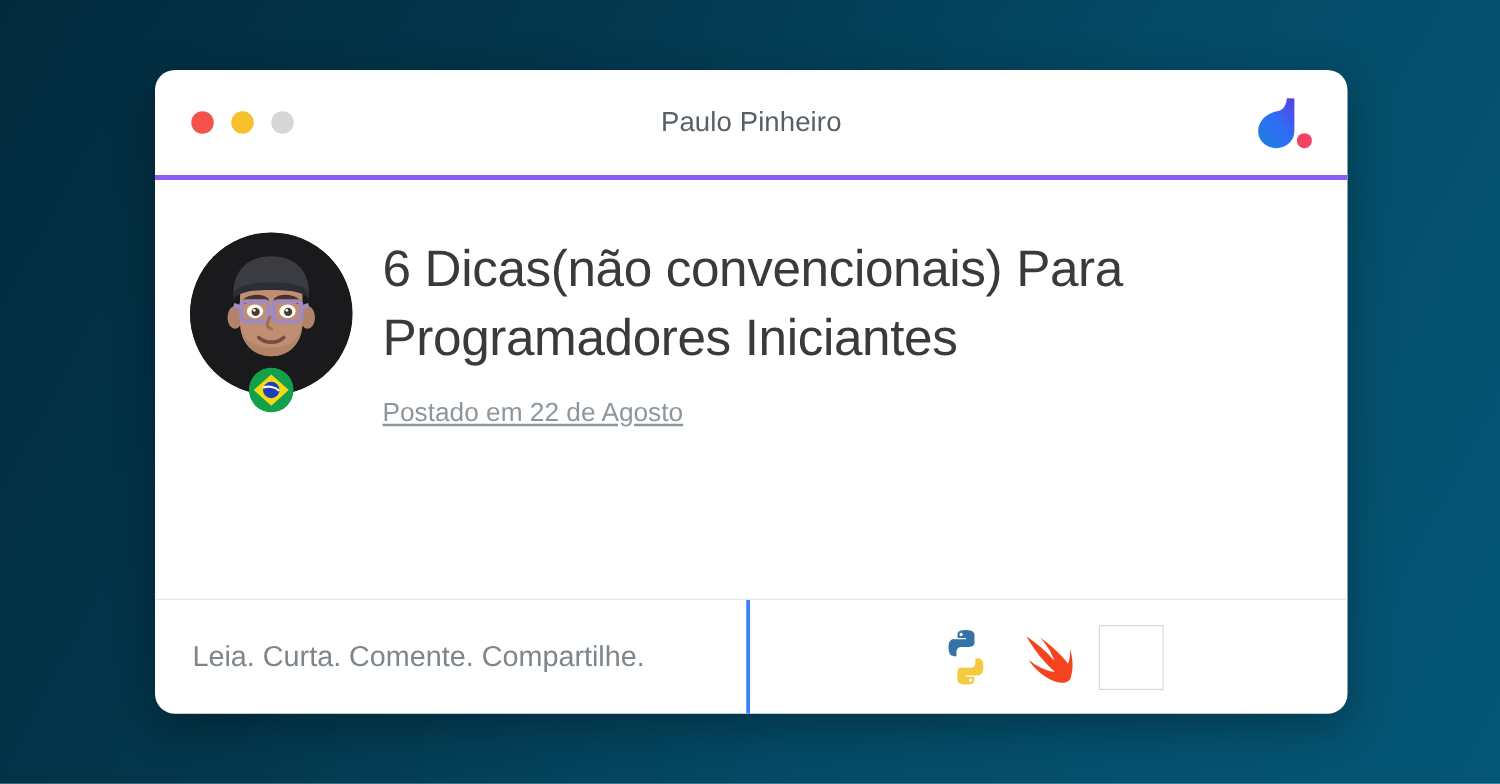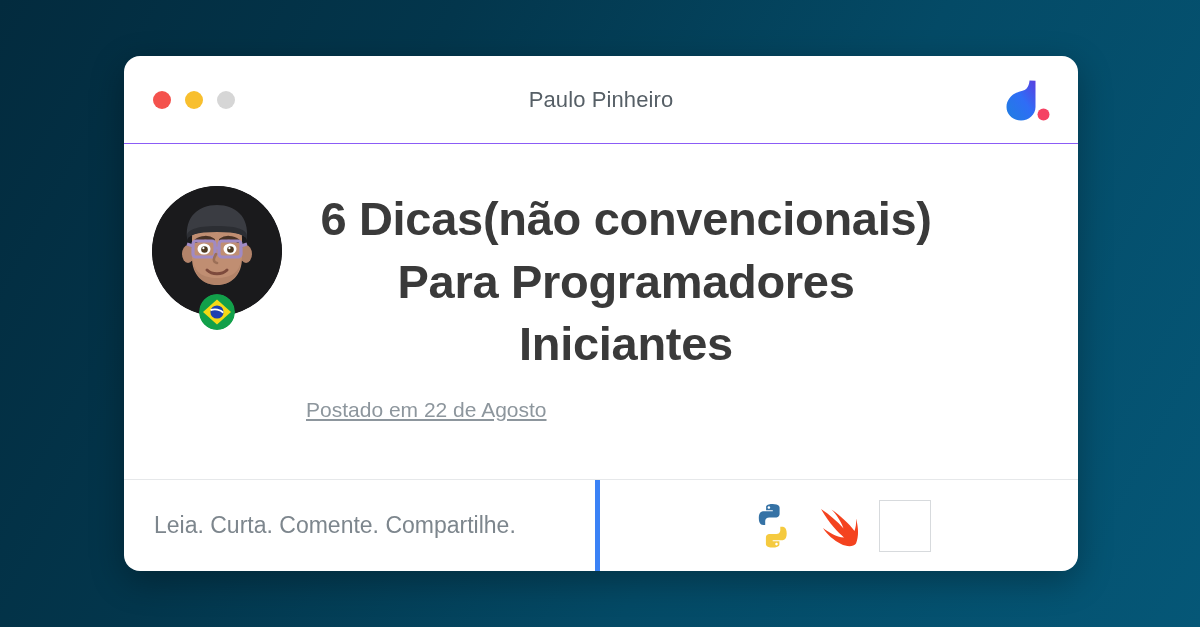--- a/index.html
+++ b/index.html
@@ -27,21 +27,21 @@
     box-shadow: 0 10px 34px rgba(0,0,0,0.30);
     overflow: hidden;
     display: flex;
     flex-direction: column;
   }
 
   
   #title-bar {
     height: 88px;
     flex: 0 0 88px;
-    border-bottom: 1px solid #8b5cf6;
+    border-bottom: 4px solid #8b5cf6;
     display: flex;
     align-items: center;
     position: relative;
     box-sizing: border-box;
   }
   #traffic-lights {
     position: absolute;
     left: 29px;
     top: 50%;
     transform: translateY(-50%);
@@ -104,28 +104,27 @@
     border-radius: 50%;
     overflow: hidden;
   }
 
   #post-text {
     flex: 1 1 auto;
     min-width: 0;
     padding-top: 2px;
   }
   #post-title {
-    font-size: 47px;
+    font-size: 41px;
     line-height: 1.33;
     color: #3a3a3a;
-    font-weight: 700;
+    font-weight: 400;
     margin: 0;
     letter-spacing: -0.3px;
     max-width: 640px;
-    text-align: center;
   }
   #post-date {
     margin-top: 22px;
     font-size: 21px;
     color: #8d969d;
     font-weight: 400;
     text-decoration: underline;
   }
 
   
@@ -135,21 +134,21 @@
     border-top: 1px solid #e6e8ea;
     display: flex;
     align-items: stretch;
     box-sizing: border-box;
   }
   #footer-tagline-cell {
     flex: 0 0 476px;
     display: flex;
     align-items: center;
     padding-left: 30px;
-    border-right: 5px solid #3b82f6;
+    border-right: 3px solid #3b82f6;
     box-sizing: border-box;
   }
   #footer-tagline {
     font-size: 23px;
     color: #7d868d;
     font-weight: 400;
   }
   #footer-tags-cell {
     flex: 1 1 auto;
     display: flex;

